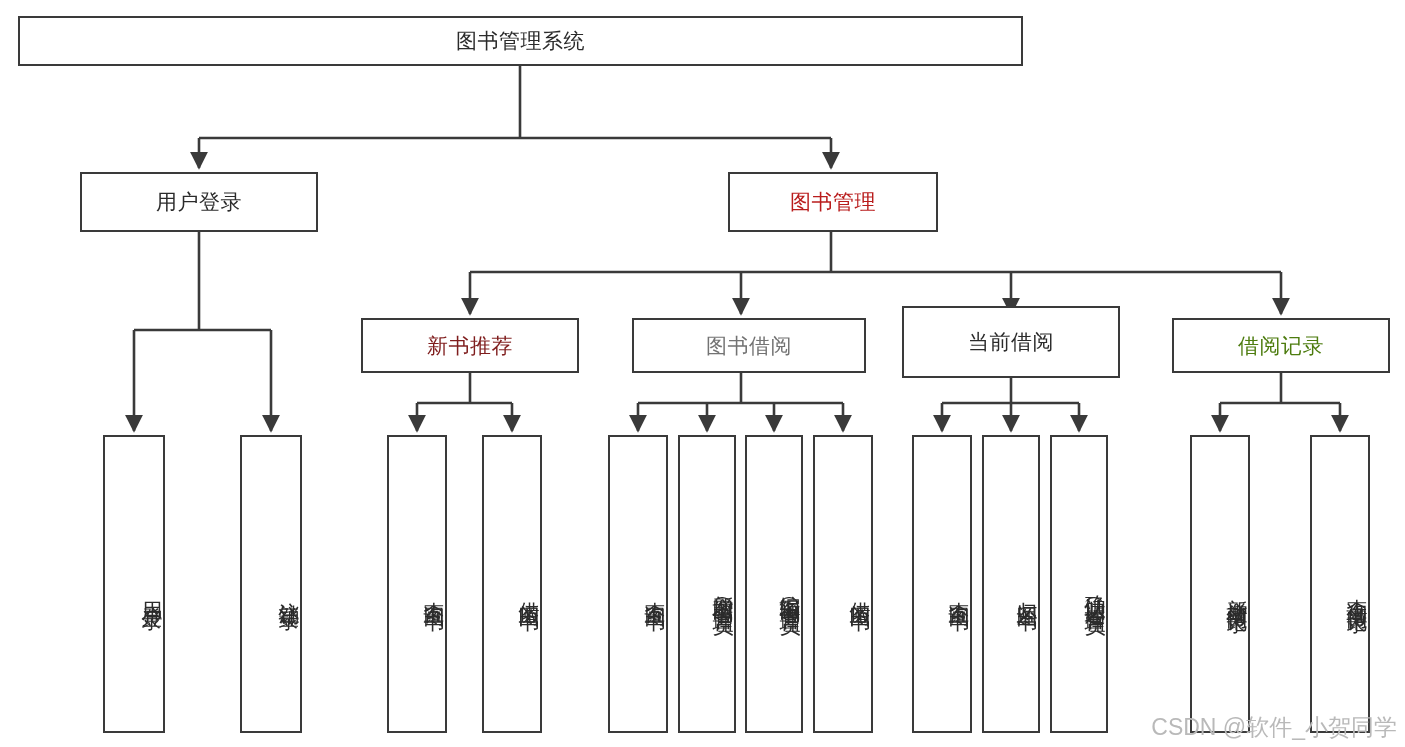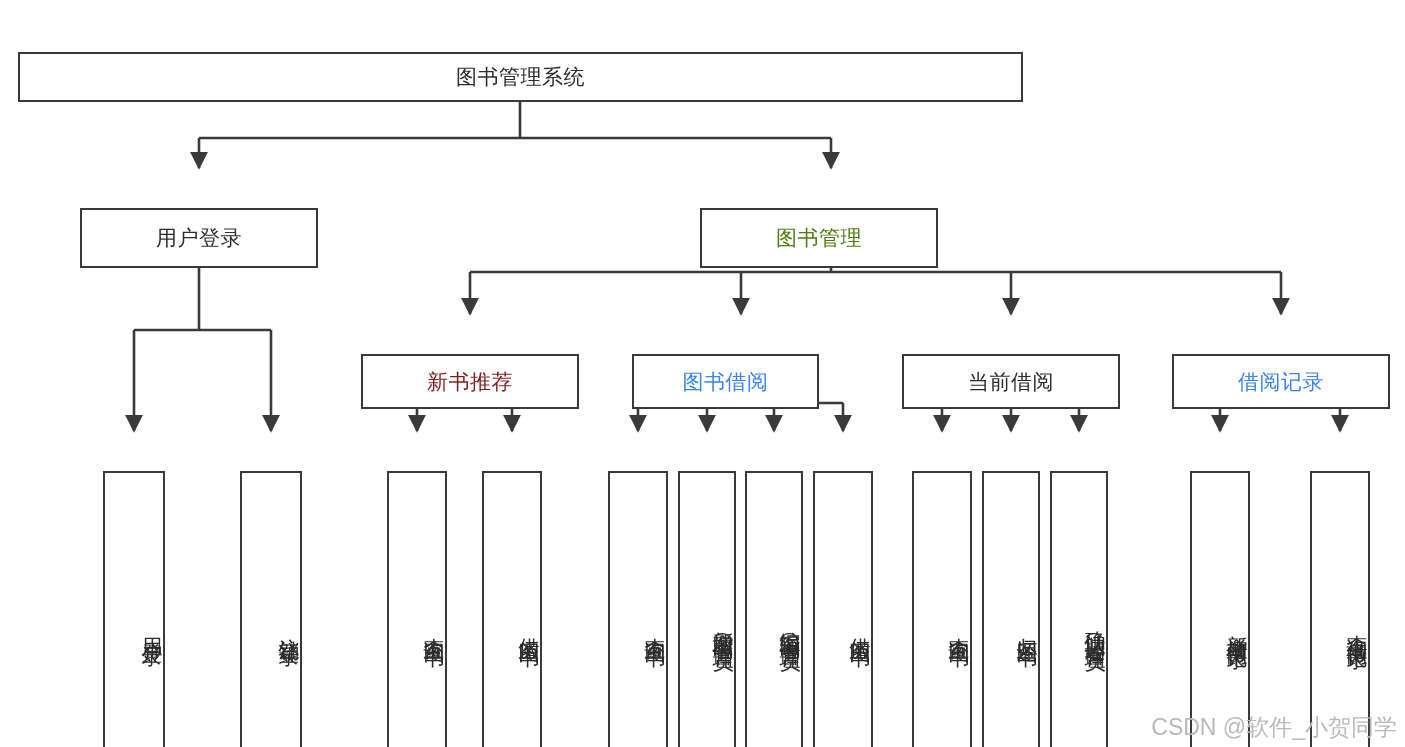--- a/index.html
+++ b/index.html
@@ -27,21 +27,20 @@
   }
   .node {
     position: absolute;
     box-sizing: border-box;
     background: #ffffff;
     border: 2px solid #c4b5fd;
     display: flex;
     align-items: center;
     justify-content: center;
     color: #2b2b2b;
-    margin-top: 36px;
   }
   .node.horiz {
     font-size: 21px;
     letter-spacing: 0.5px;
   }
   .node.vert {
     writing-mode: vertical-rl;
     text-orientation: upright;
     font-size: 21px;
     letter-spacing: 3px;
@@ -113,26 +112,26 @@
       <path d="M 1281 373 L 1281 403"></path>
       <path d="M 1220 403 L 1340 403"></path>
       <path d="M 1220 403 L 1220 431" marker-end="url(#arrow)"></path>
       <path d="M 1340 403 L 1340 431" marker-end="url(#arrow)"></path>
     </g>
   </svg>
 
   <div class="node horiz" style="left: 18px; top: 16px; width: 1005px; height: 50px; border-color: rgb(58, 58, 58); color: rgb(43, 43, 43);">图书管理系统</div>
 
   <div class="node horiz" style="left: 80px; top: 172px; width: 238px; height: 60px; border-color: rgb(58, 58, 58); color: rgb(43, 43, 43);">用户登录</div>
-  <div class="node horiz" style="left: 700px; top: 172px; width: 238px; height: 60px; border-color: rgb(58, 58, 58); color: #4d7c0f;">图书管理</div>
+  <div class="node horiz" style="left: 728px; top: 172px; width: 210px; height: 60px; border-color: rgb(58, 58, 58); color: #b91c1c;">图书管理</div>
 
   <div class="node horiz" style="left: 361px; top: 318px; width: 218px; height: 55px; border-color: rgb(58, 58, 58); color: #7f1d1d;">新书推荐</div>
-  <div class="node horiz" style="left: 632px; top: 318px; width: 187px; height: 55px; border-color: rgb(58, 58, 58); color: #3b82f6;">图书借阅</div>
-  <div class="node horiz" style="left: 902px; top: 318px; width: 218px; height: 55px; border-color: rgb(58, 58, 58); color: rgb(43, 43, 43);">当前借阅</div>
-  <div class="node horiz" style="left: 1172px; top: 318px; width: 218px; height: 55px; border-color: rgb(58, 58, 58); color: #3b82f6;">借阅记录</div>
+  <div class="node horiz" style="left: 632px; top: 318px; width: 234px; height: 55px; border-color: rgb(58, 58, 58); color: #737373;">图书借阅</div>
+  <div class="node horiz" style="left: 902px; top: 306px; width: 218px; height: 72px; border-color: rgb(58, 58, 58); color: rgb(43, 43, 43);">当前借阅</div>
+  <div class="node horiz" style="left: 1172px; top: 318px; width: 218px; height: 55px; border-color: rgb(58, 58, 58); color: #4d7c0f;">借阅记录</div>
 
   <div class="node vert" style="left: 103px; top: 435px; width: 62px; height: 298px; border-color: rgb(58, 58, 58); color: rgb(43, 43, 43);">用户登录</div>
   <div class="node vert" style="left: 240px; top: 435px; width: 62px; height: 298px; border-color: rgb(58, 58, 58); color: rgb(43, 43, 43);">注销登录</div>
   <div class="node vert" style="left: 387px; top: 435px; width: 60px; height: 298px; border-color: rgb(58, 58, 58); color: rgb(43, 43, 43);">查询图书</div>
   <div class="node vert" style="left: 482px; top: 435px; width: 60px; height: 298px; border-color: rgb(58, 58, 58); color: rgb(43, 43, 43);">借阅图书</div>
   <div class="node vert" style="left: 608px; top: 435px; width: 60px; height: 298px; border-color: rgb(58, 58, 58); color: rgb(43, 43, 43);">查询图书</div>
   <div class="node vert" style="left: 678px; top: 435px; width: 58px; height: 298px; border-color: rgb(58, 58, 58); color: rgb(43, 43, 43);">新增图书（管理员）</div>
   <div class="node vert" style="left: 745px; top: 435px; width: 58px; height: 298px; border-color: rgb(58, 58, 58); color: rgb(43, 43, 43);">编辑图书（管理员）</div>
   <div class="node vert" style="left: 813px; top: 435px; width: 60px; height: 298px; border-color: rgb(58, 58, 58); color: rgb(43, 43, 43);">借阅图书</div>
   <div class="node vert" style="left: 912px; top: 435px; width: 60px; height: 298px; border-color: rgb(58, 58, 58); color: rgb(43, 43, 43);">查询图书</div>

